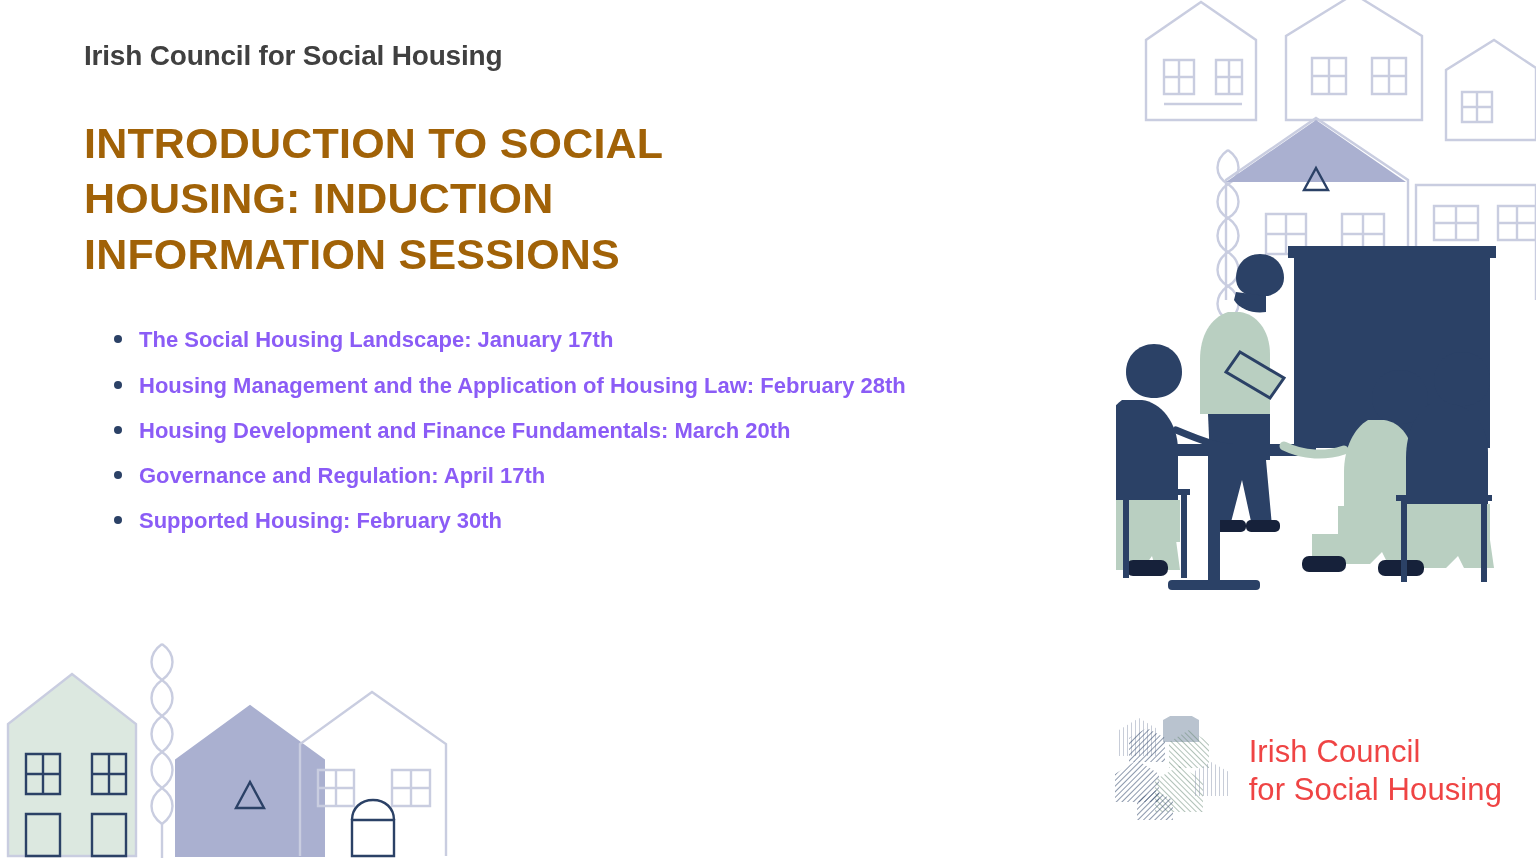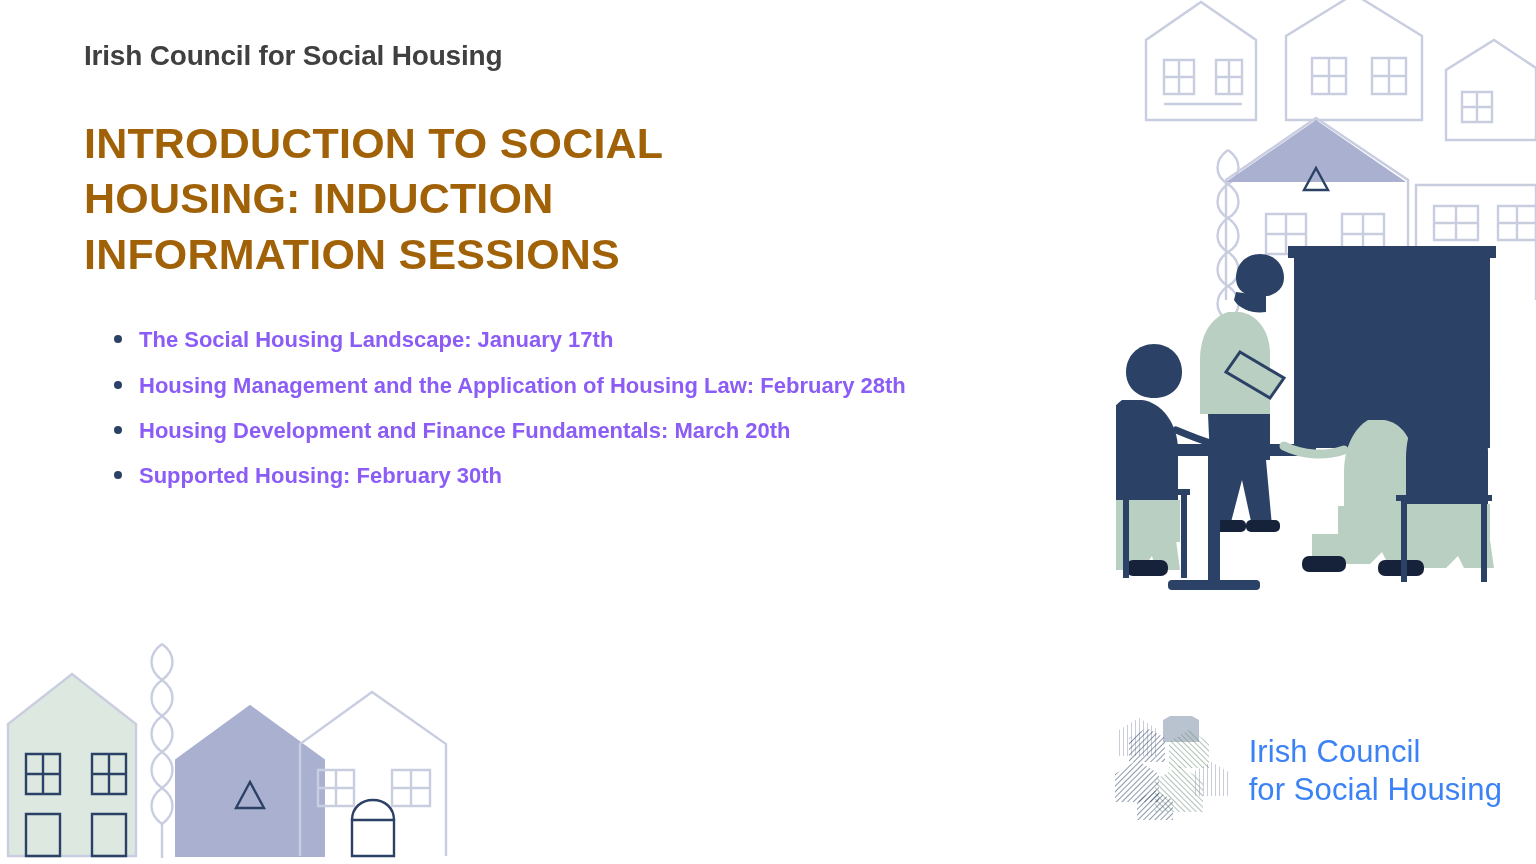--- a/index.html
+++ b/index.html
@@ -99,21 +99,21 @@
     gap: 18px;
   }
   .logo-mark {
     width: 120px;
     height: 110px;
     flex: none;
   }
   .logo-text {
     font-size: 31px;
     line-height: 1.22;
-    color: #3b82f6;
+    color: #ef4444;
     letter-spacing: 0.1px;
   }
 </style>
 </head>
 <body>
 
 <div class="slide">
 
   <div class="art-top-right">
     <svg viewBox="0 0 420 620" width="420" height="620" xmlns="http://www.w3.org/2000/svg">
@@ -254,20 +254,21 @@
     </svg>
   </div>
 
   <div class="content">
     <div class="org-name">Irish Council for Social Housing</div>
     <h1 class="title">INTRODUCTION TO SOCIAL HOUSING: INDUCTION INFORMATION SESSIONS</h1>
     <ul class="bullets">
       <li><span class="dot"></span><span>The Social Housing Landscape: January 17th</span></li>
       <li><span class="dot"></span><span>Housing Management and the Application of Housing Law: February 28th</span></li>
       <li><span class="dot"></span><span>Housing Development and Finance Fundamentals: March 20th</span></li>
+      <li><span class="dot"></span><span>Governance and Regulation: April 17th</span></li>
       <li><span class="dot"></span><span>Supported Housing: February 30th</span></li>
     </ul>
   </div>
 
   <div class="logo">
     <div class="logo-mark">
       <svg viewBox="0 0 120 110" width="120" height="110" xmlns="http://www.w3.org/2000/svg">
         <defs>
           <pattern id="hatchA" width="4" height="4" patternUnits="userSpaceOnUse" patternTransform="rotate(45)">
             <line x1="0" y1="0" x2="0" y2="4" stroke="#2b4166" stroke-width="1.1"></line>

